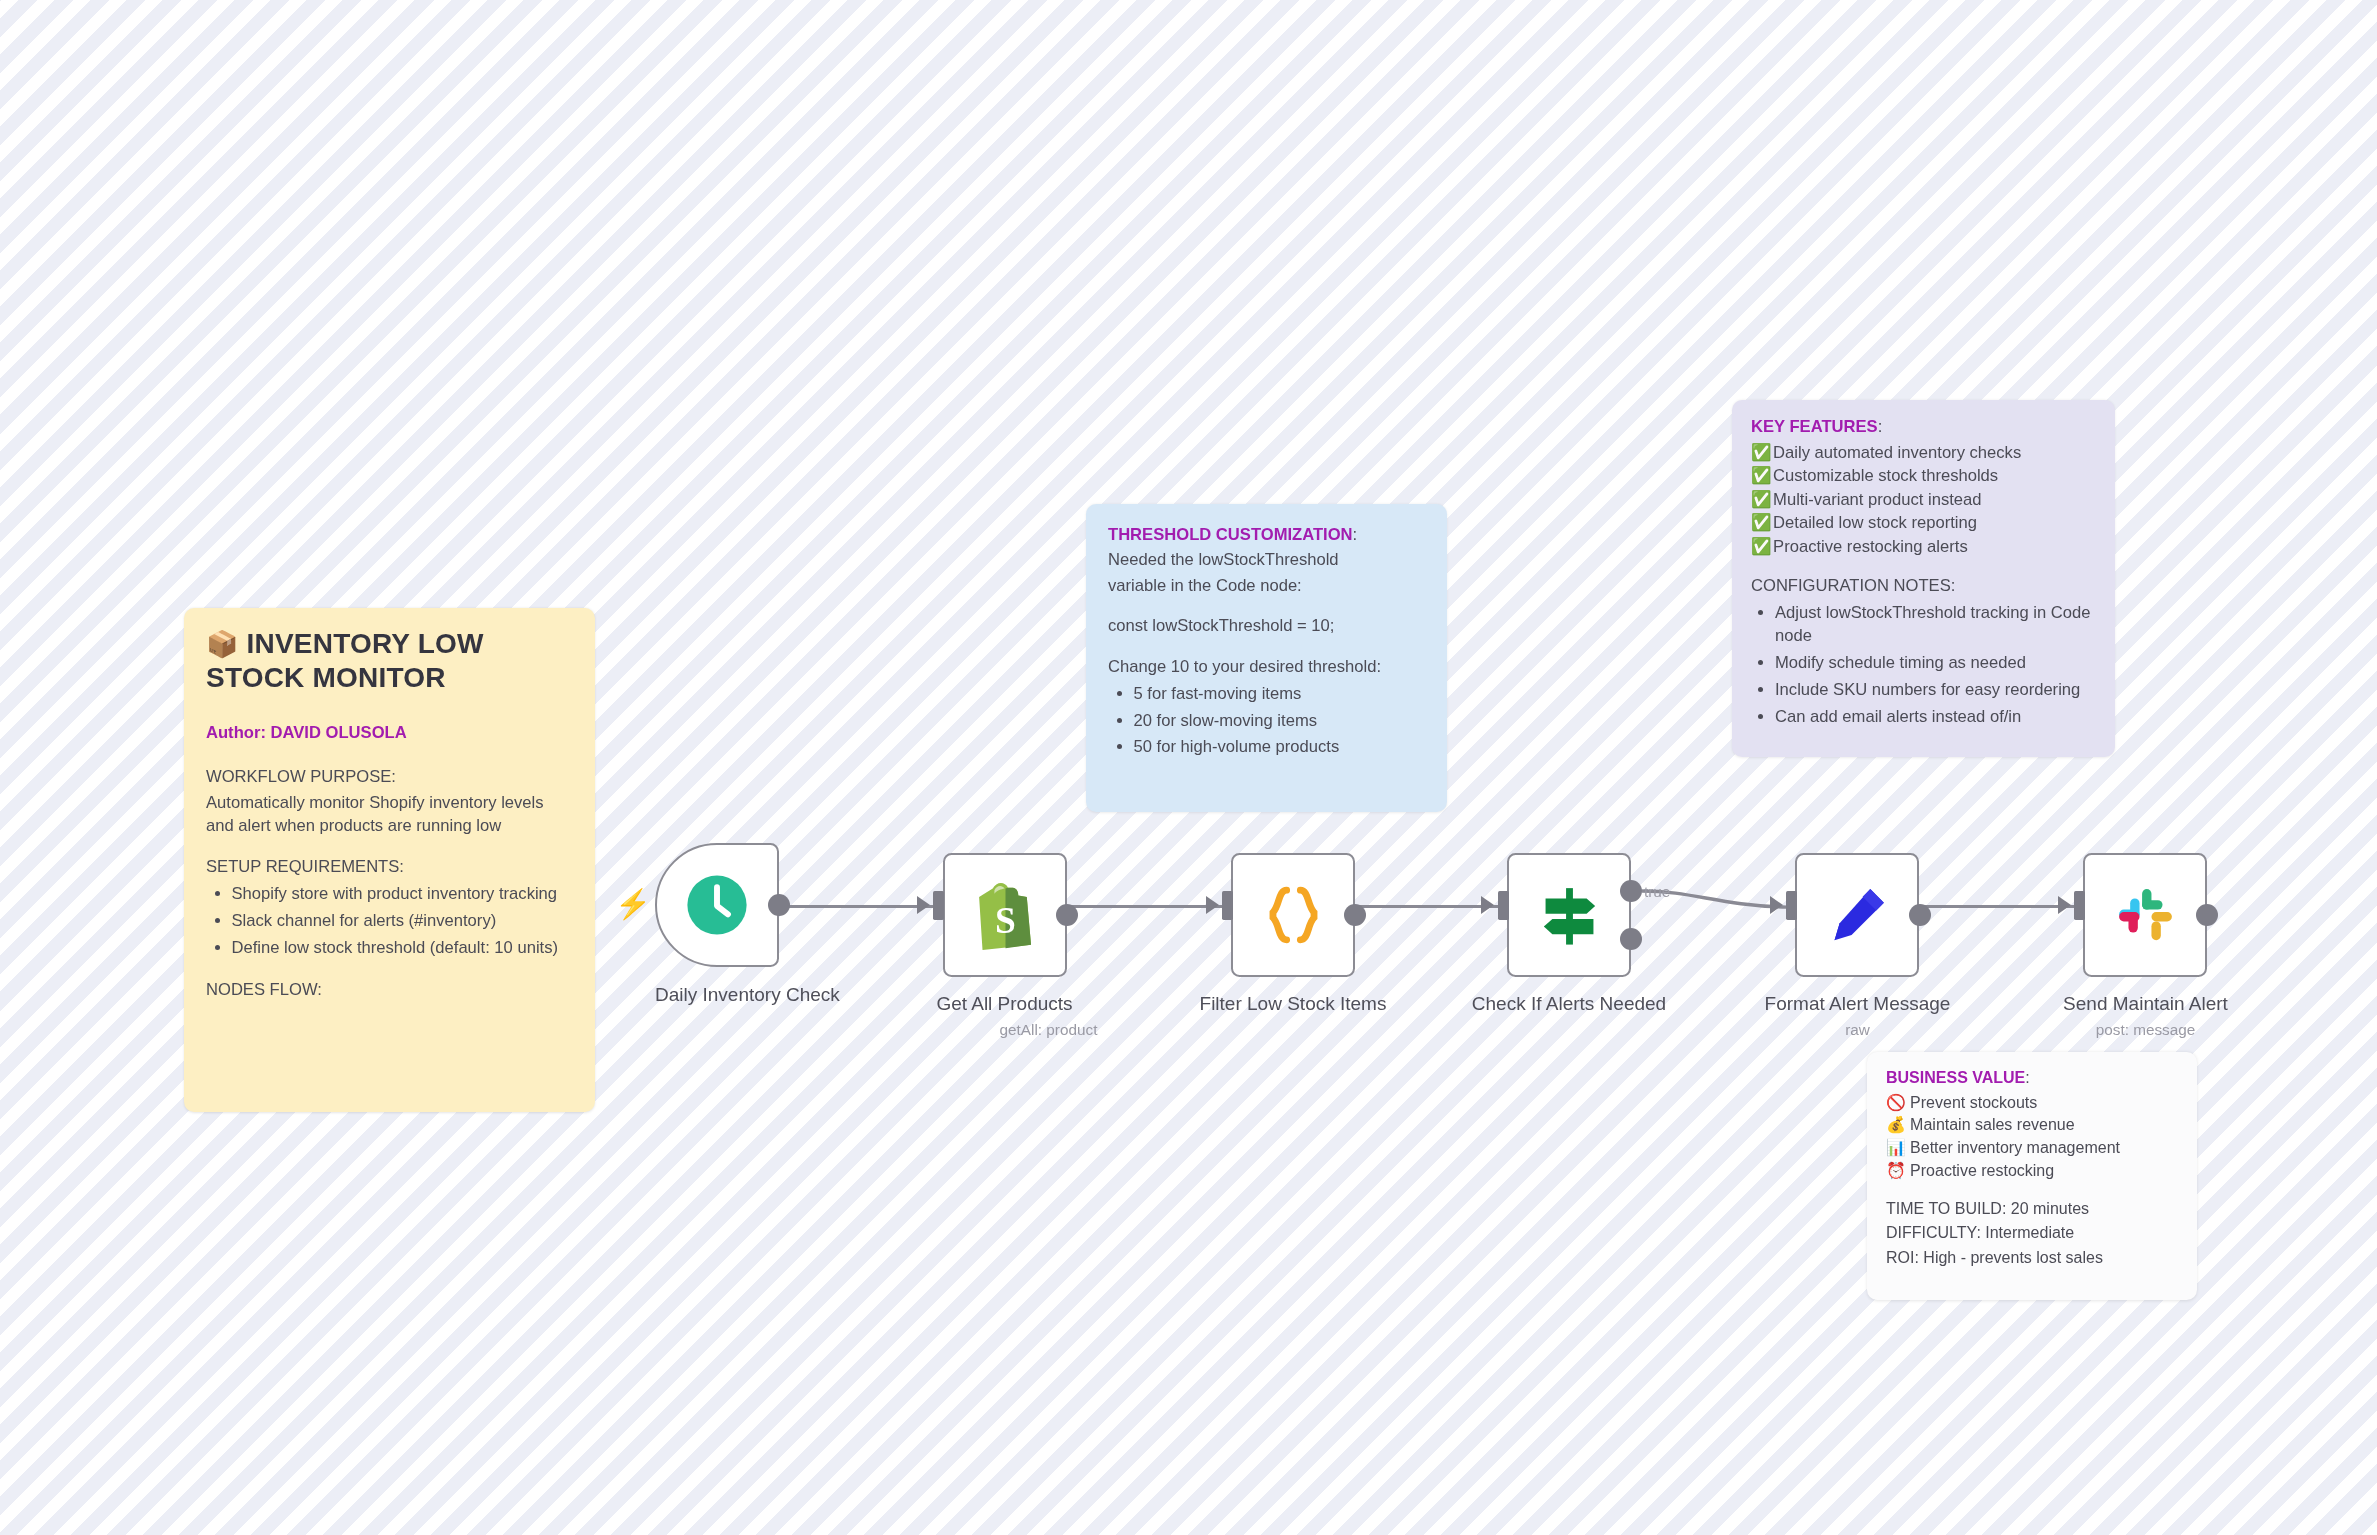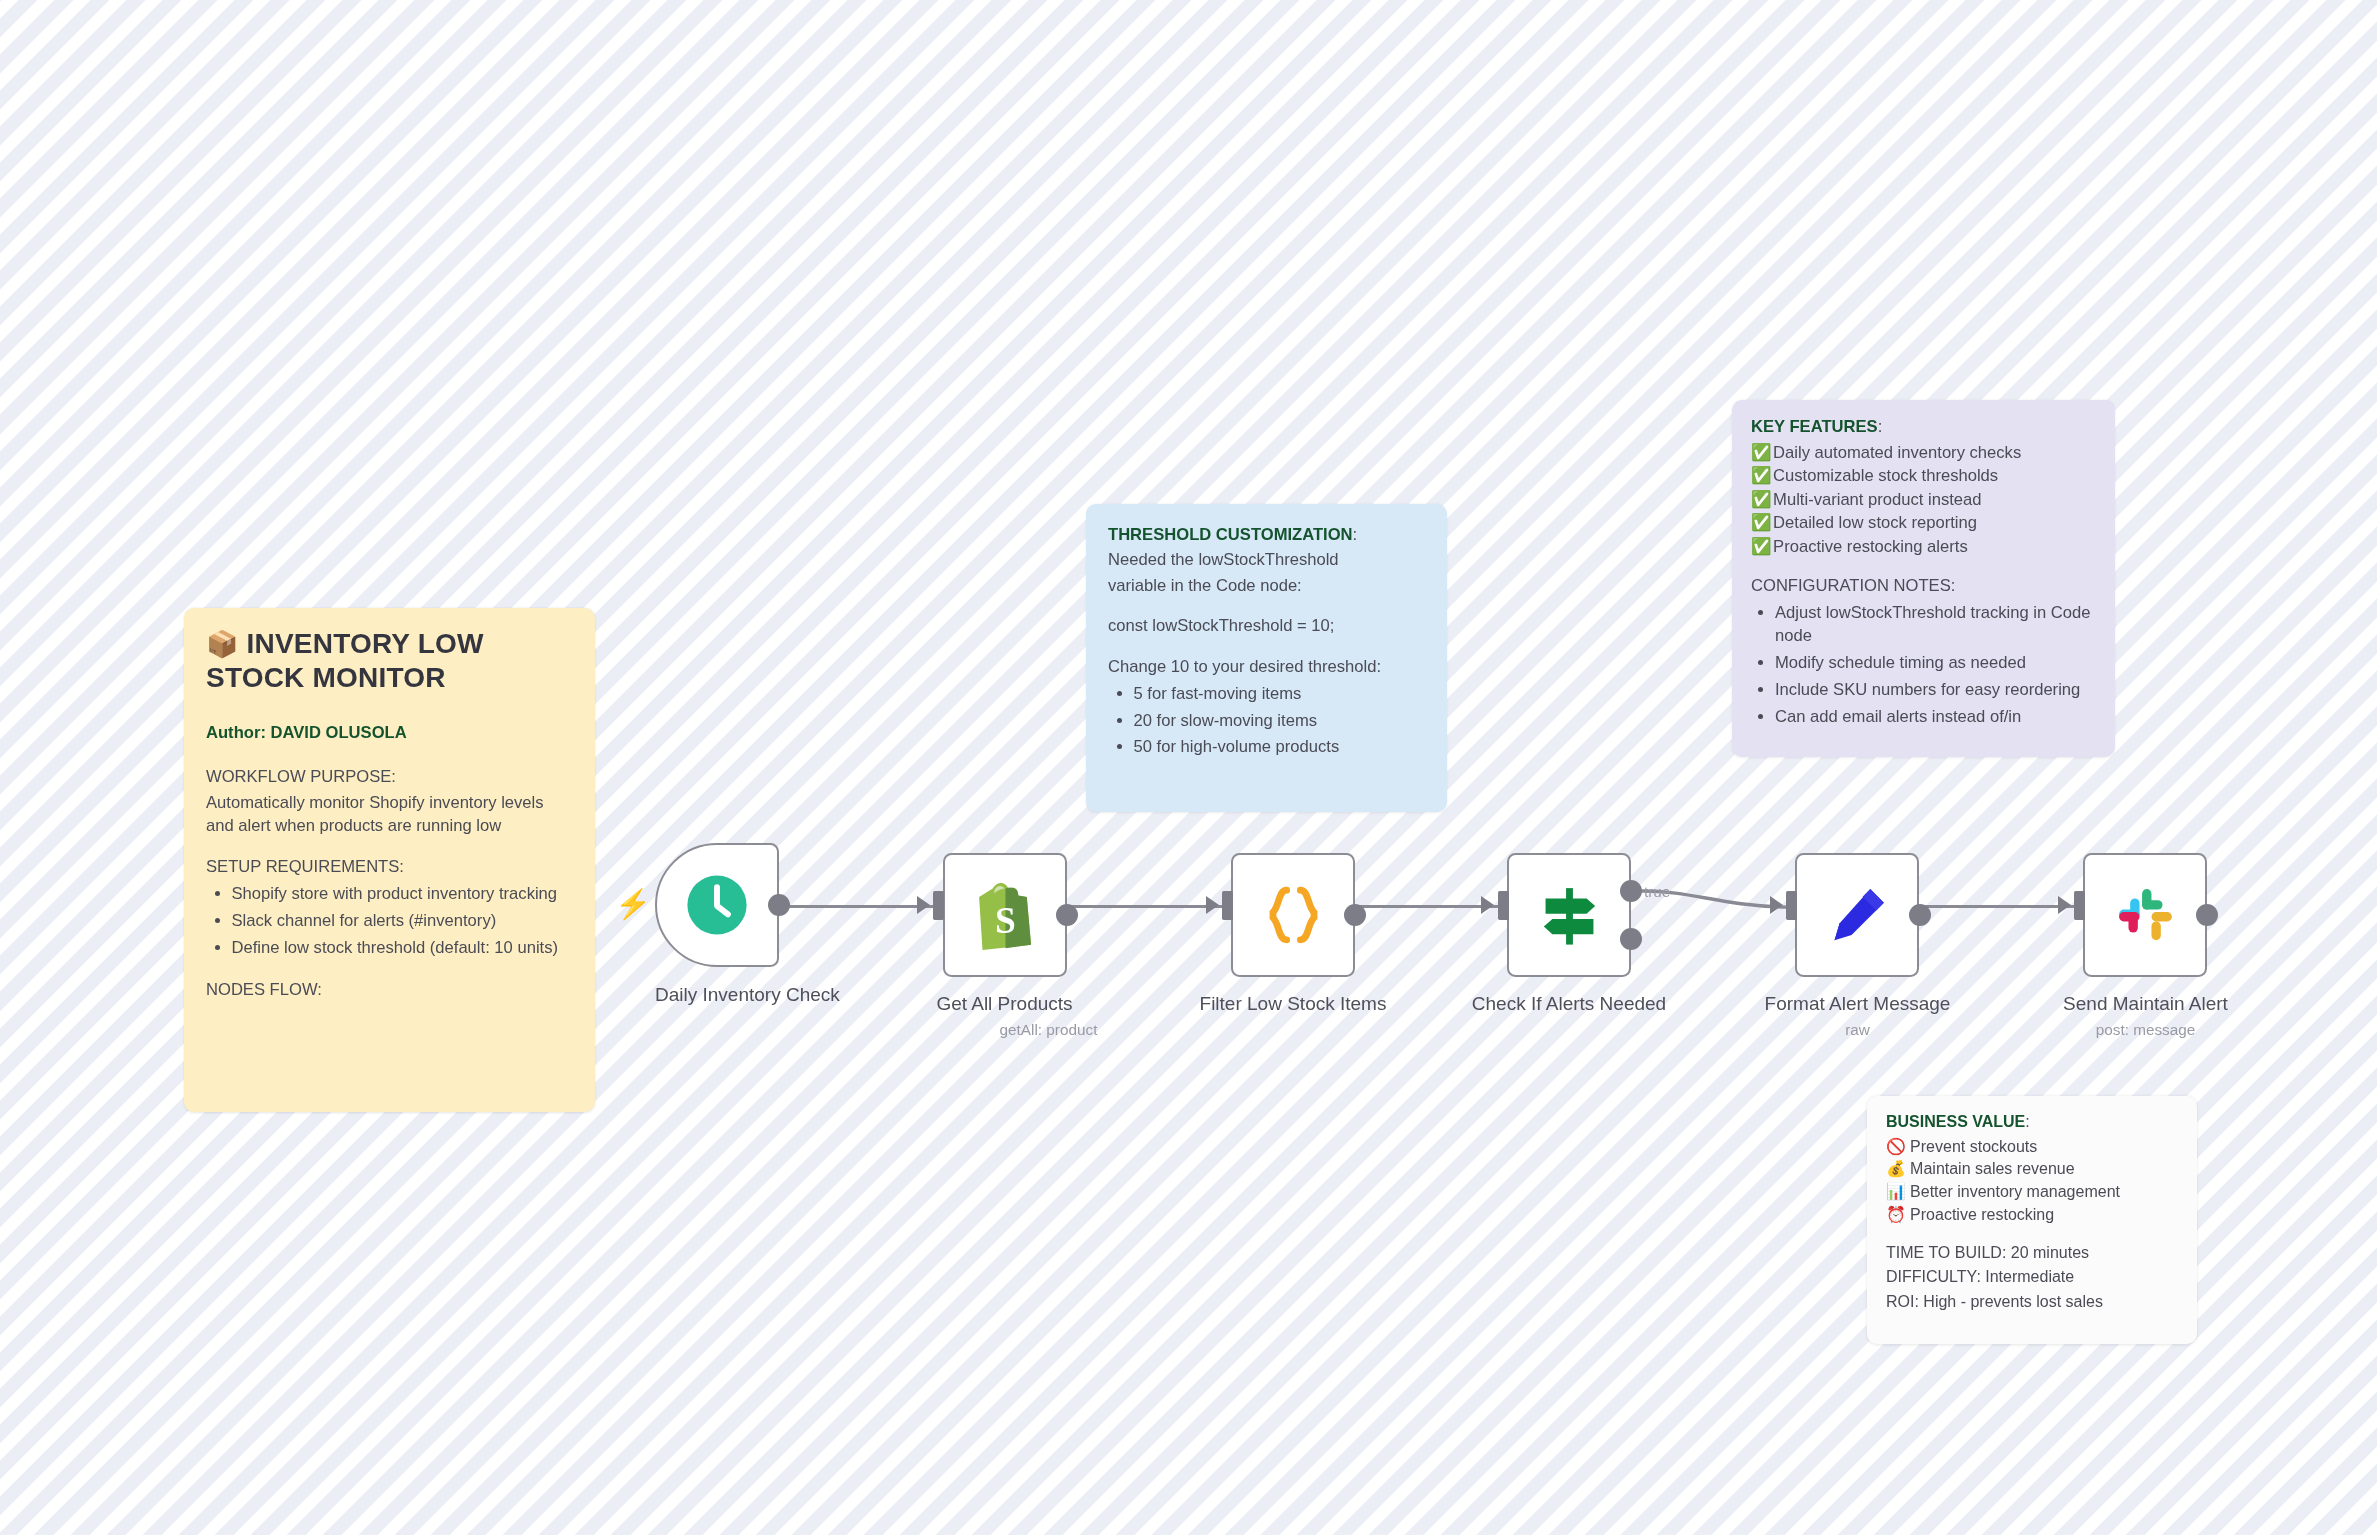--- a/index.html
+++ b/index.html
@@ -21,21 +21,21 @@
 
   
   .note {
     position: absolute;
     border-radius: 10.2px;
     overflow: hidden;
     color: #4b4b55;
     line-height: 1.42;
   }
   .note .inner { padding: 19px 22px 17px 22px; }
-  .note b, .note .hdr { color: #14532d; font-weight: bold; }
+  .note b, .note .hdr { color: #a21caf; font-weight: bold; }
   .note p { margin-bottom: 1.7px; }
   .note .gap { height: 15.3px; }
   .note ul { margin: 3.4px 0 0 0; padding-left: 25.5px; }
   .note li { margin-bottom: 3.4px; }
 
   #note-main {
     left: 184px; top: 608px; width: 411px; height: 504px;
     background: #fdefc3;
     box-shadow: 0 0.9px 2.6px rgba(0,0,0,0.10);
   }
@@ -61,21 +61,21 @@
     box-shadow: 0 0.9px 2.6px rgba(0,0,0,0.08);
     font-size: 16.6px;
   }
   #note-features .check {
     color: #14a312; font-weight: bold; margin-right: 5.1px;
     display: inline-block; width: 17px;
   }
   #note-features .ck-row { white-space: nowrap; }
 
   #note-business {
-    left: 1867px; top: 1096px; width: 330px; height: 248px;
+    left: 1867px; top: 1052px; width: 330px; height: 248px;
     background: #fbfbfc;
     box-shadow: 0 0.9px 3.4px rgba(0,0,0,0.10);
     font-size: 16px;
   }
   #note-business .bullet-icon {
     display: inline-block; width: 19px; margin-right: 5.1px;
   }
 
   
   #flow { position: absolute; left: 0; top: 0; width: 2377px; height: 1536px; }

